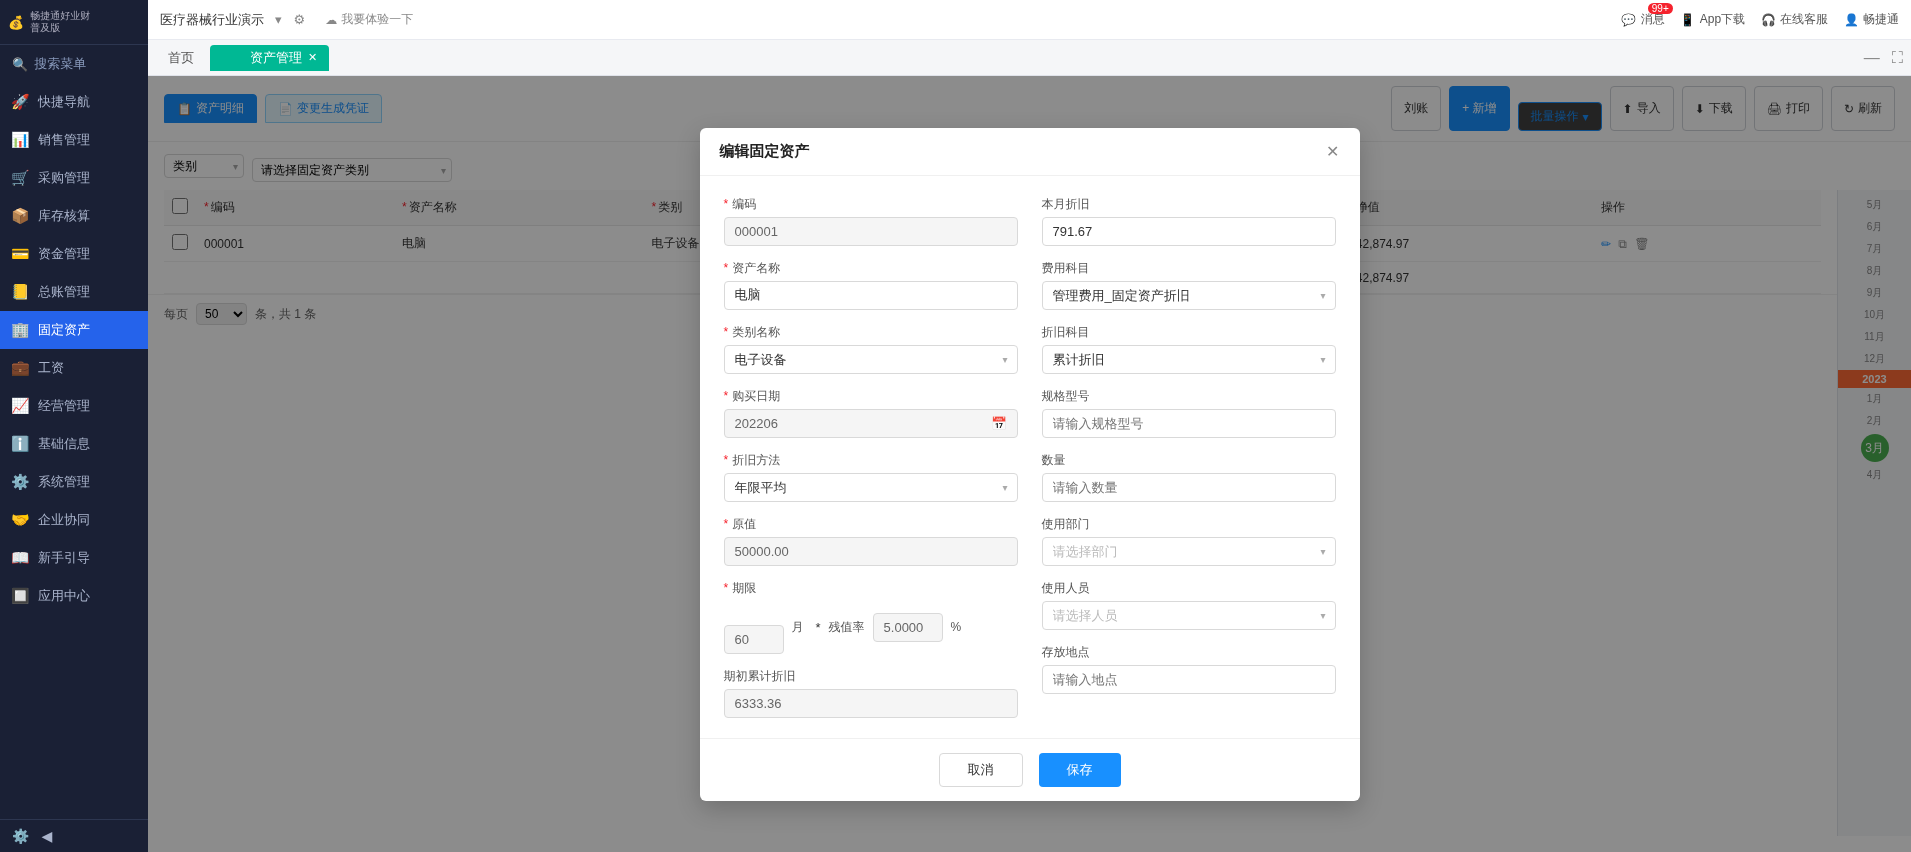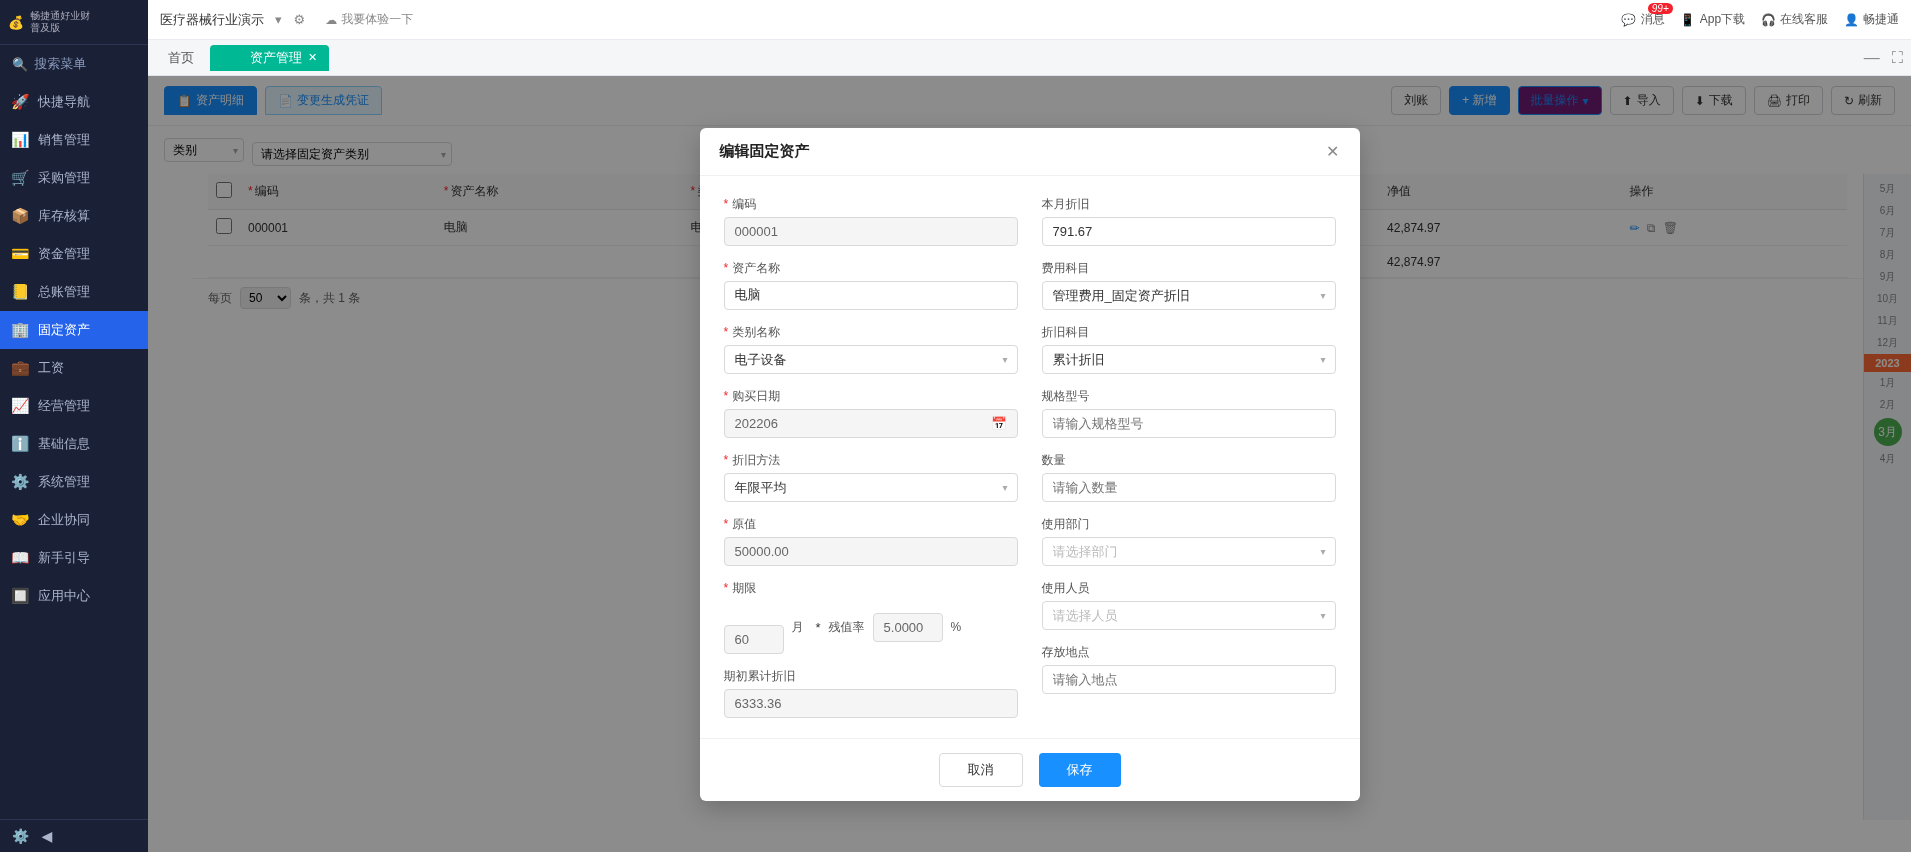--- a/index.html
+++ b/index.html
@@ -21,55 +21,55 @@
     
     .main { flex: 1; display: flex; flex-direction: column; overflow: hidden; }
 
     
     .topbar { height: 40px; background: #fff; display: flex; align-items: center; padding: 0 12px; gap: 12px; border-bottom: 1px solid #e8eaf0; flex-shrink: 0; }
     .topbar-title { font-size: 13px; color: #333; display: flex; align-items: center; gap: 11px; }
     .topbar-icon { color: #888; cursor: pointer; }
     .topbar-feedback { display: flex; align-items: center; gap: 4px; color: #888; font-size: 12px; cursor: pointer; margin-left: 8px; }
     .topbar-right { margin-left: auto; display: flex; align-items: center; gap: 16px; }
     .topbar-right-item { display: flex; align-items: center; gap: 4px; color: #555; font-size: 12px; cursor: pointer; position: relative; }
-    .badge { background: #f5222d; color: #fff; border-radius: 10px; font-size: 10px; padding: 0 4px; position: absolute; top: -8px; right: -8px; min-width: 18px; text-align: center; font-style: italic; }
+    .badge { background: #f5222d; color: #fff; border-radius: 10px; font-size: 10px; padding: 0 4px; position: absolute; top: -8px; right: -8px; min-width: 18px; text-align: center; }
 
     
     .tabbar { height: 36px; background: #f5f6f8; display: flex; align-items: center; padding: 0 8px; gap: 4px; border-bottom: 1px solid #e0e3ea; flex-shrink: 0; }
     .tab { display: flex; align-items: center; gap: 4px; padding: 4px 12px; border-radius: 4px 4px 0 0; font-size: 13px; cursor: pointer; color: #555; background: #e8eaef; }
     .tab.active { background: #00b894; color: #fff; padding-left: 40px; }
     .tab-close { font-size: 11px; margin-left: 2px; }
     .tab-home { background: transparent; color: #555; }
 
     
     .content { flex: 1; overflow: hidden; position: relative; background: #fff; }
 
     
     .page-header { padding: 10px 16px; display: flex; align-items: center; gap: 8px; border-bottom: 1px solid #eee; }
     .btn { padding: 5px 12px; border-radius: 4px; cursor: pointer; font-size: 12px; border: 1px solid #d0d3d9; background: #fff; color: #333; display: inline-flex; align-items: center; gap: 4px; }
     .btn-tab { background: #e6f7ff; border-color: #91d5ff; color: #1890ff; padding: 5px 12px; border-radius: 4px 4px 0 0; }
     .btn-tab.active { background: #1890ff; color: #fff; border-color: #1890ff; }
     .btn-primary { background: #1890ff; color: #fff; border-color: #1890ff; }
-    .btn-batch { background: #701a75; border: 1px solid #1890ff; color: #1890ff; }
+    .btn-batch { background: #404040; border: 1px solid #1890ff; color: #1890ff; margin-top: 16px; }
     .page-header-right { margin-left: auto; display: flex; gap: 8px; }
 
     
     .filter-bar { padding: 8px 16px; display: flex; align-items: center; gap: 8px; }
     .filter-select { border: 1px solid #d9d9d9; border-radius: 4px; padding: 4px 24px 4px 8px; font-size: 12px; background: #fff; appearance: none; position: relative; min-width: 80px; }
 
     
     .table-wrap { padding: 0 16px; overflow: auto; }
     table { width: 100%; border-collapse: collapse; font-size: 12px; }
     th { background: #fafafa; border-bottom: 1px solid #e8e8e8; padding: 8px; text-align: left; color: #333; font-weight: 500; white-space: nowrap; }
     td { border-bottom: 1px solid #f0f0f0; padding: 8px; color: #333; }
     .th-required { color: #f5222d; margin-right: 2px; }
     .table-checkbox { width: 16px; height: 16px; border: 1px solid #d9d9d9; border-radius: 2px; }
 
     
-    .right-panel { width: 48px; background: #f5f6f8; border-left: 1px solid #e0e3ea; display: flex; flex-direction: column; align-items: center; padding-top: 4px; overflow: hidden; flex-shrink: 0; }
+    .right-panel { width: 74px; background: #f5f6f8; border-left: 1px solid #e0e3ea; display: flex; flex-direction: column; align-items: center; padding-top: 4px; overflow: hidden; flex-shrink: 0; }
     .cal-month { font-size: 10px; color: #888; padding: 4px 0; }
     .cal-day { font-size: 11px; color: #555; padding: 3px 0; cursor: pointer; width: 100%; text-align: center; }
 
     
     .page-footer { padding: 8px 16px; display: flex; align-items: center; gap: 8px; font-size: 12px; color: #666; border-top: 1px solid #f0f0f0; }
 
     
     .overlay { position: absolute; top: 0; left: 0; right: 0; bottom: 0; background: rgba(0,0,0,0.45); z-index: 100; display: flex; align-items: center; justify-content: center; }
     .dialog { background: #fff; border-radius: 6px; width: 660px; box-shadow: 0 8px 24px rgba(0,0,0,0.2); overflow: hidden; }
     .dialog-header { padding: 14px 20px; border-bottom: 1px solid #f0f0f0; display: flex; align-items: center; justify-content: space-between; }
@@ -273,21 +273,21 @@
       </div>
       <div style="position:relative; display:inline-block;margin-top:8px;">
         <select class="filter-select" style="min-width:200px;">
           <option>请选择固定资产类别</option>
         </select>
         <span style="position:absolute;right:6px;top:50%;transform:translateY(-50%);pointer-events:none;color:#aaa;font-size:10px;">▾</span>
       </div>
     </div>
 
     <div style="display:flex; height: calc(100% - 130px);">
-      <div style="flex:1; overflow:auto;margin-left:44px;">
+      <div style="flex:1; overflow:auto;">
         <div class="table-wrap">
           <table>
             <thead>
               <tr>
                 <th style="width:30px;"><input type="checkbox" class="table-checkbox" style=""></th>
                 <th><span class="th-required">*</span><span>编码</span></th>
                 <th><span class="th-required">*</span><span>资产名称</span></th>
                 <th><span class="th-required">*</span><span>类别</span></th>
                 <th>2023.03</th>
                 <th>切累计折旧</th>

